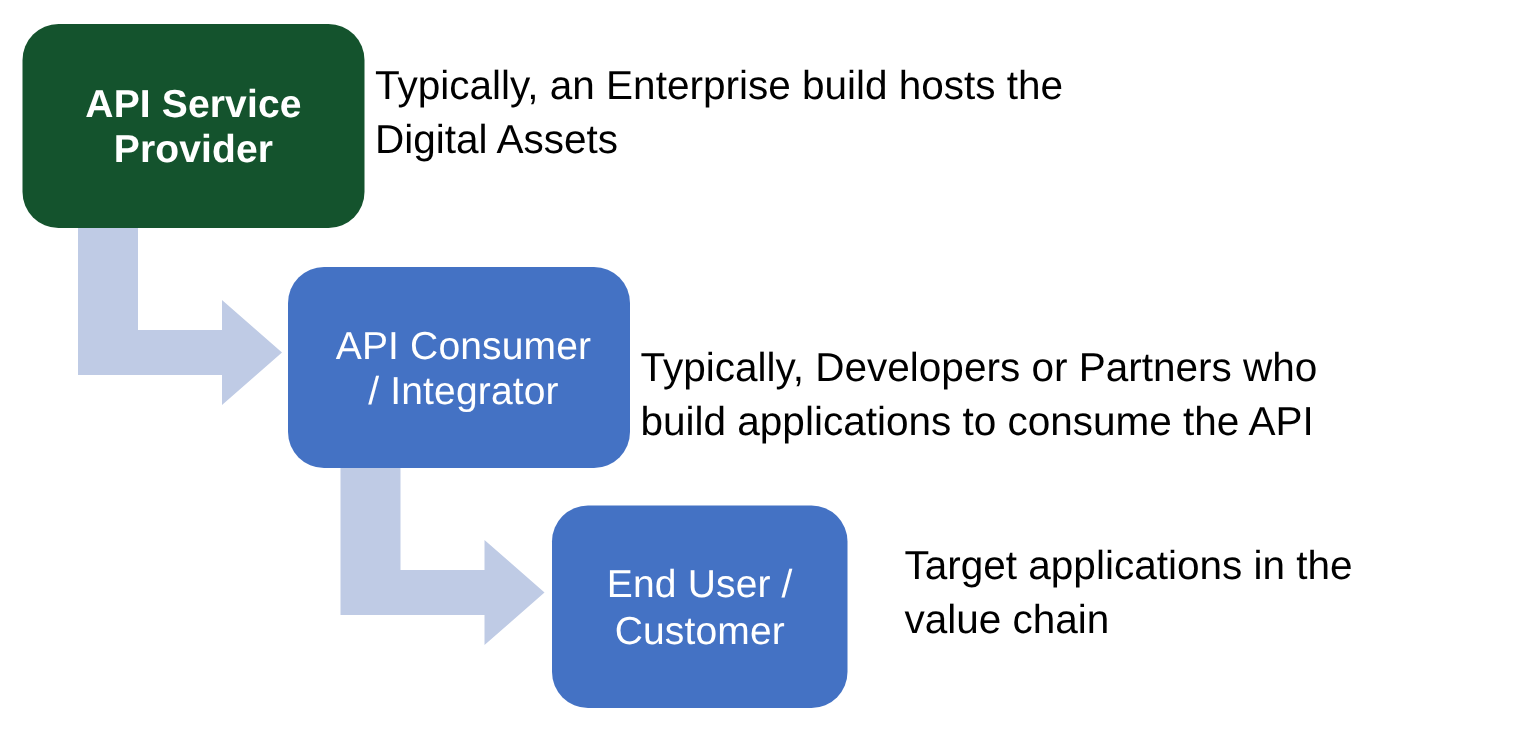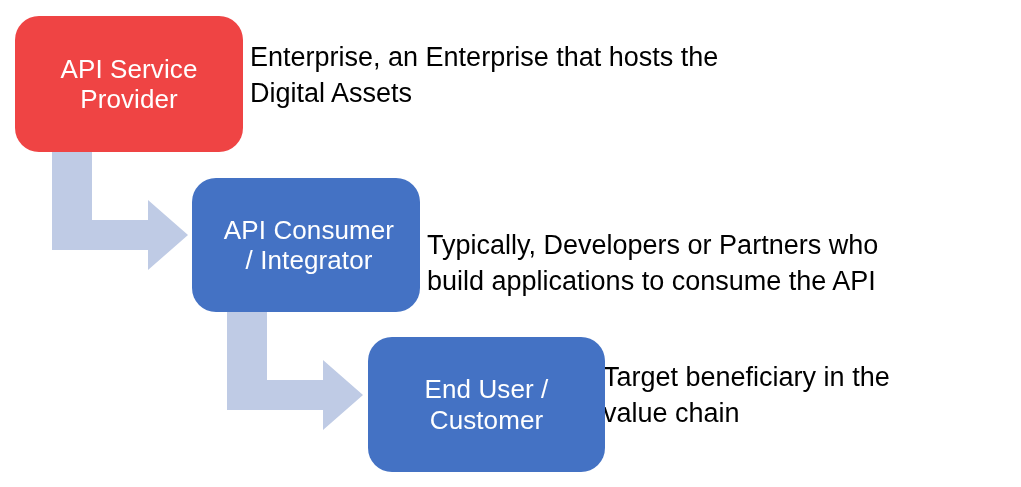--- a/index.html
+++ b/index.html
@@ -37,21 +37,21 @@
     user-select: none;
   }
   .node .node-label {
     display: block;
     width: 100%;
     white-space: pre-line;
   }
 
   #node-provider { left: 15px;  top: 16px;  width: 228px; height: 136px; }
   #node-consumer { left: 192px; top: 178px; width: 228px; height: 134px; }
-  #node-enduser  { left: 368px; top: 337px; width: 237px; height: 135px; }
+  #node-enduser  { left: 368px; top: 337px; width: 197px; height: 135px; }
 
   
   .elbow-arrow {
     position: absolute;
     z-index: 1;
     overflow: visible;
   }
   #arrow-provider-to-consumer { left: 45px;  top: 150px; width: 150px; height: 122px; }
   #arrow-consumer-to-enduser  { left: 220px; top: 310px; width: 150px; height: 122px; }
 
@@ -67,26 +67,26 @@
   }
   #desc-provider { left: 250px; top: 40px;  width: 620px; }
   #desc-consumer { left: 427px; top: 200px; width: 594px; margin-top: 28px; }
   #desc-enduser  { left: 603px; top: 360px; width: 400px; }
 </style>
 </head>
 <body>
 
 <div id="canvas" style="background: rgb(255, 255, 255);">
 
-  <div id="node-provider" class="node" style="background: #ef4444; color: rgb(255, 255, 255);">
+  <div id="node-provider" class="node" style="background: #14532d; color: rgb(255, 255, 255); font-weight: bold;">
     <span class="node-label">API Service
 Provider</span>
   </div>
 
-  <div id="desc-provider" class="description" style="color: rgb(0, 0, 0);">Enterprise, an Enterprise that hosts the
+  <div id="desc-provider" class="description" style="color: rgb(0, 0, 0);">Typically, an Enterprise build hosts the
 Digital Assets</div>
 
   <svg id="arrow-provider-to-consumer" class="elbow-arrow" viewBox="0 0 150 122" width="150" height="122">
     <path d="M 7,0 L 47,0 L 47,70 L 103,70 L 103,50 L 143,85 L 103,120 L 103,100 L 7,100 Z" fill="#BFCBE5"></path>
   </svg>
 
   <div id="node-consumer" class="node" style="background: rgb(68, 114, 196); color: rgb(255, 255, 255); padding-left: 16px;">
     <span class="node-label">API Consumer
 / Integrator</span>
   </div>
@@ -96,16 +96,16 @@
 
   <svg id="arrow-consumer-to-enduser" class="elbow-arrow" viewBox="0 0 150 122" width="150" height="122">
     <path d="M 7,0 L 47,0 L 47,70 L 103,70 L 103,50 L 143,85 L 103,120 L 103,100 L 7,100 Z" fill="#BFCBE5"></path>
   </svg>
 
   <div id="node-enduser" class="node" style="background: rgb(68, 114, 196); color: rgb(255, 255, 255);">
     <span class="node-label">End User /
 Customer</span>
   </div>
 
-  <div id="desc-enduser" class="description" style="color: rgb(0, 0, 0);">Target beneficiary in the
+  <div id="desc-enduser" class="description" style="color: rgb(0, 0, 0);">Target applications in the
 value chain</div>
 
 </div>
 
 </body></html>

